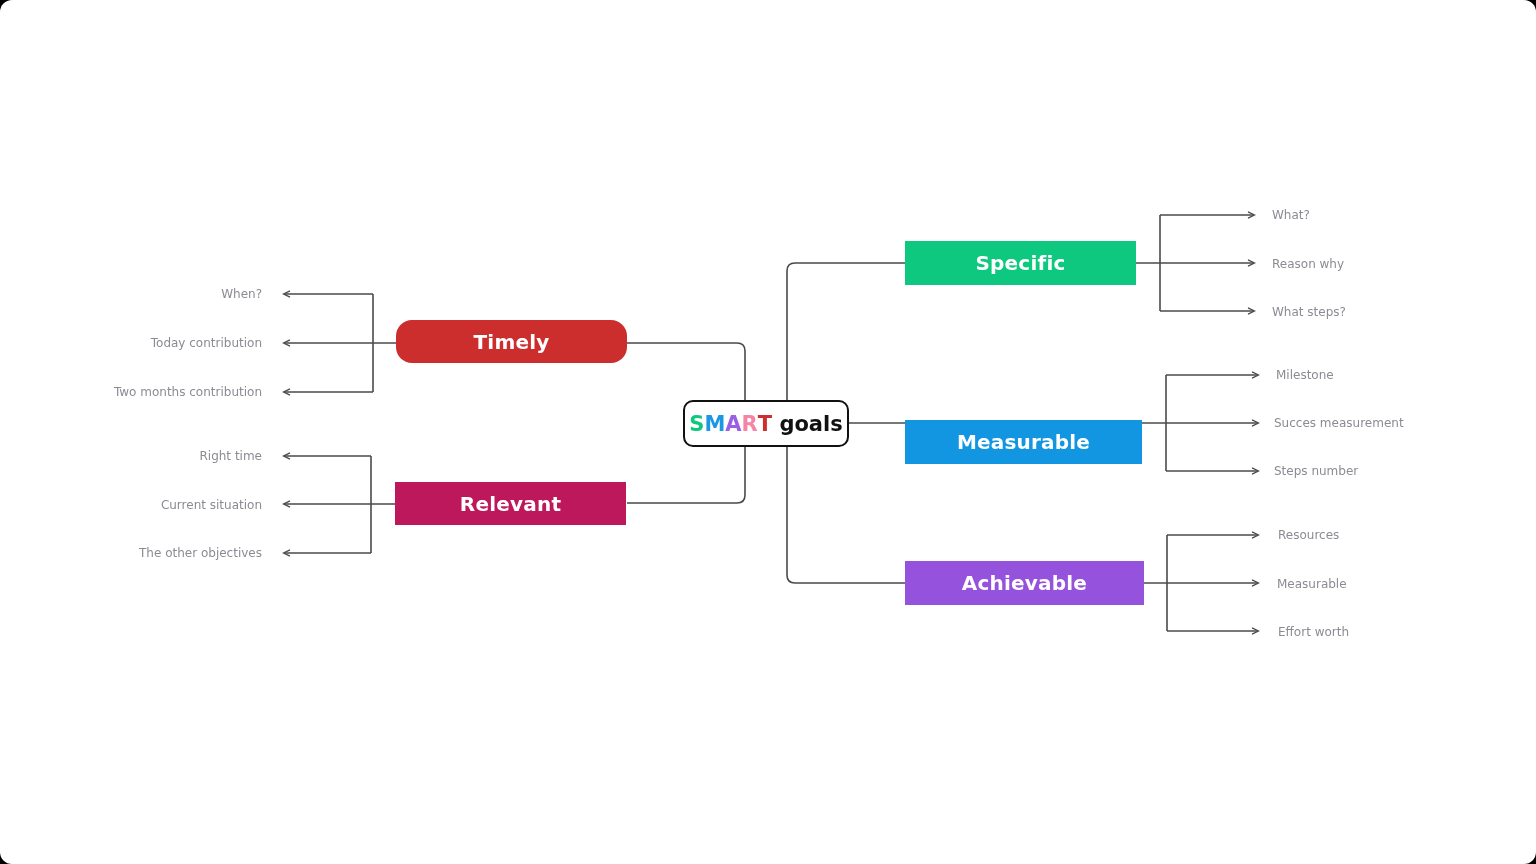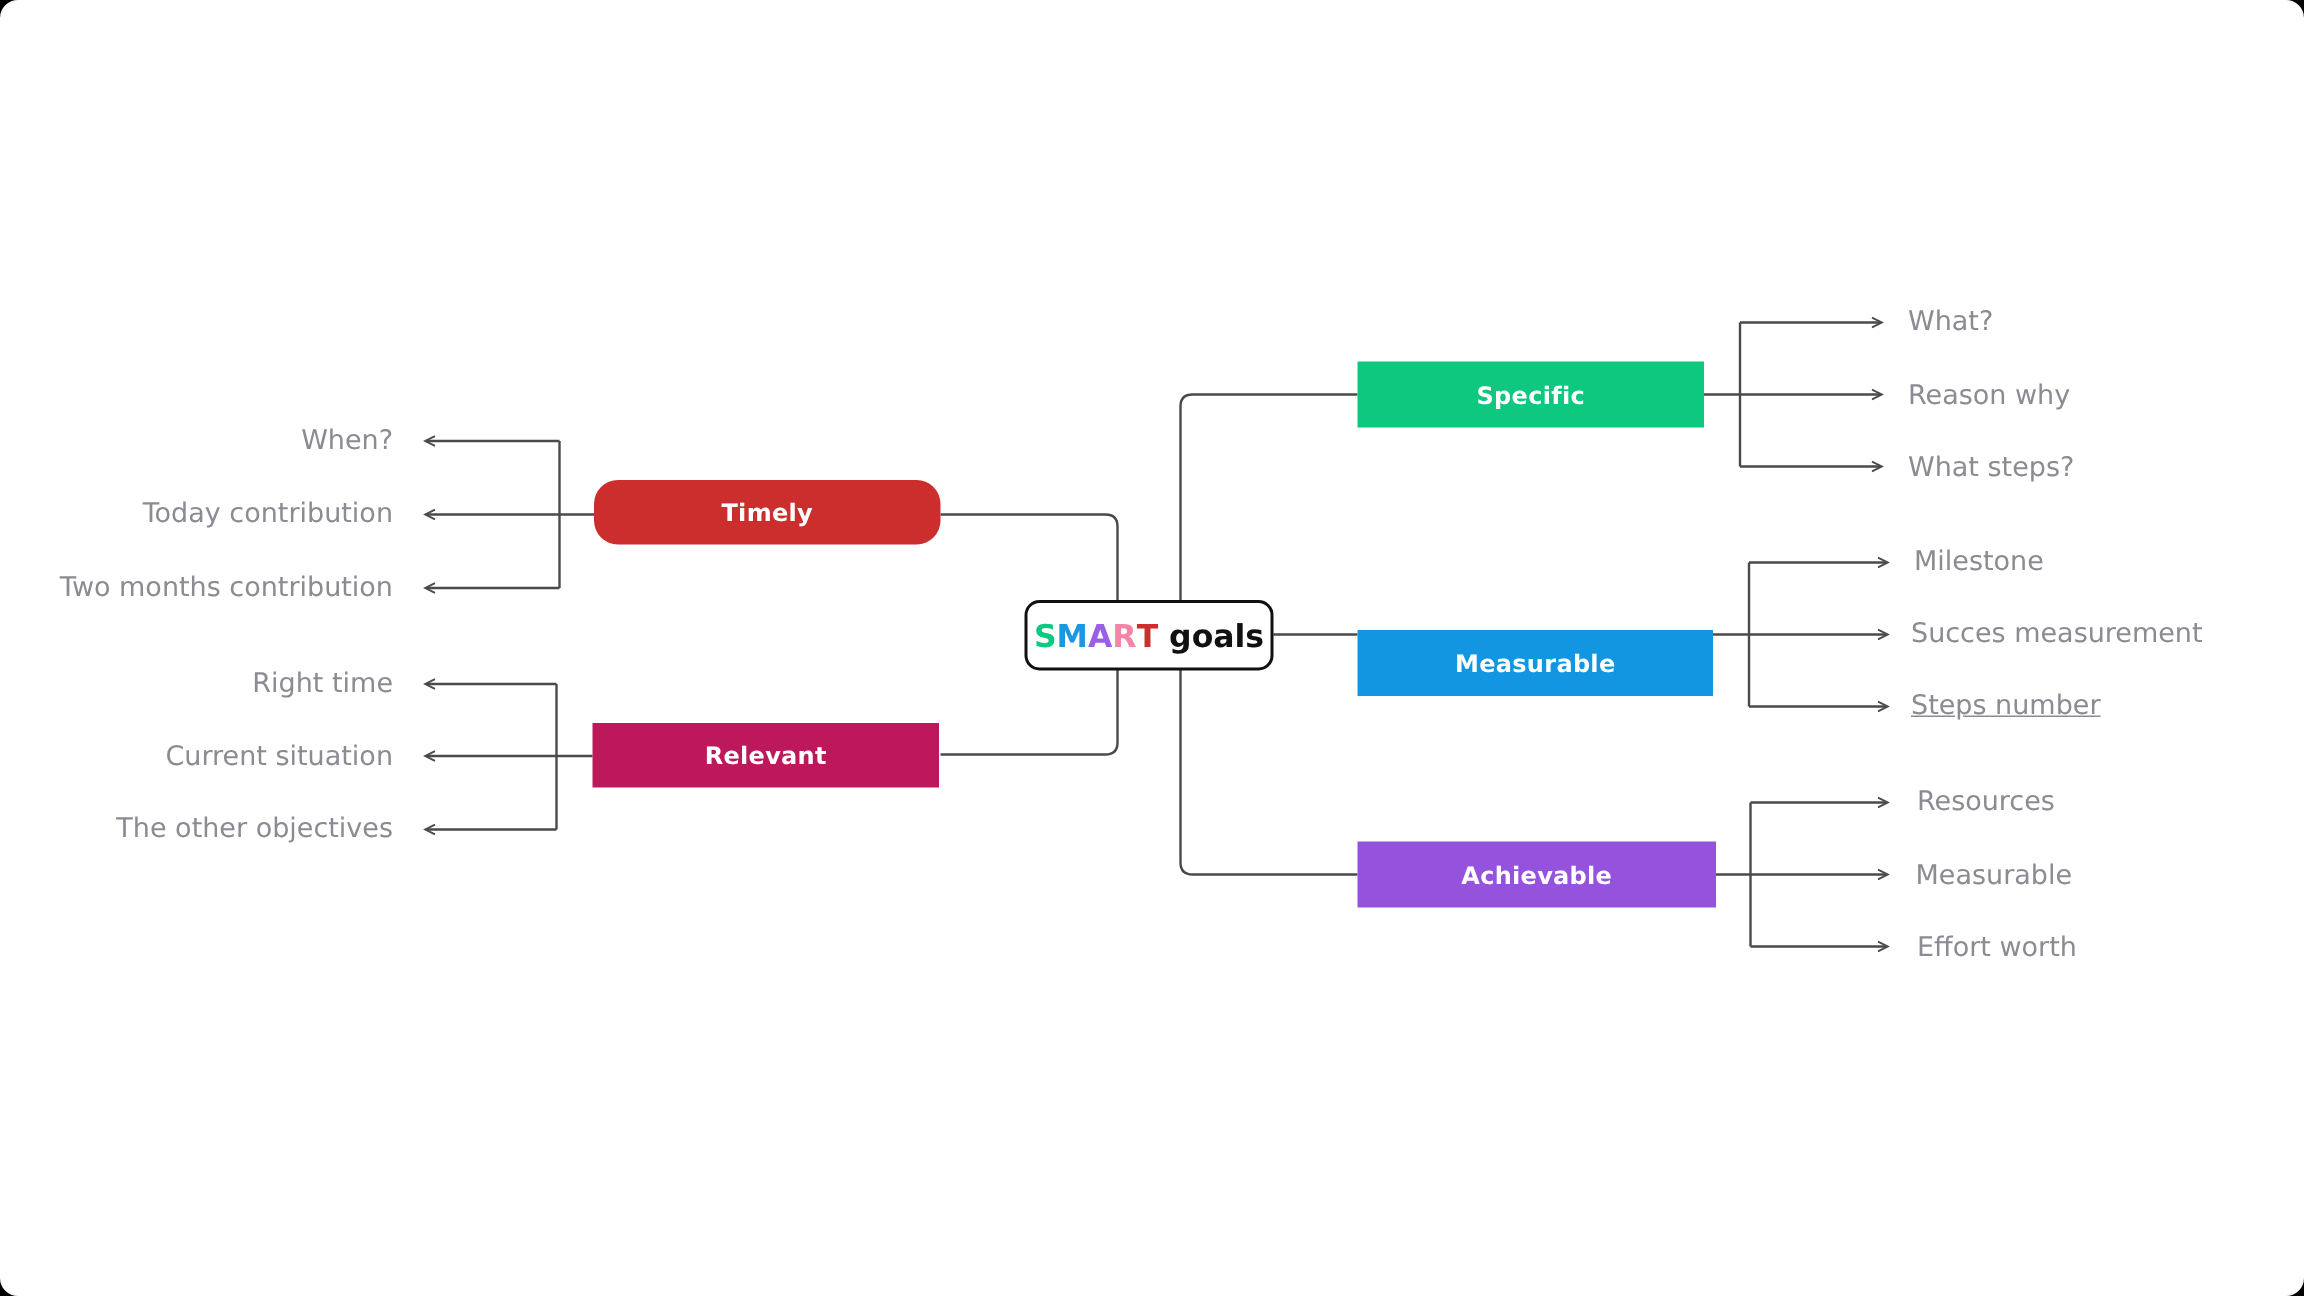--- a/index.html
+++ b/index.html
@@ -10,30 +10,30 @@
   }
   .canvas{
     position:absolute;inset:0;background:#fff;border-radius:12px;
   }
   .connectors{position:absolute;left:0;top:0;z-index:1;}
   .node{
     position:absolute;z-index:2;display:flex;align-items:center;justify-content:center;
     box-sizing:border-box;
   }
   .branch-node{
-    color:#fff;font-weight:bold;font-size:16px;letter-spacing:0.2px;
+    color:#fff;font-weight:bold;font-size:20px;letter-spacing:0.2px;
     cursor:pointer;
   }
   .center-node{
     background:#fff;border:2px solid #111;border-radius:10px;
     font-weight:bold;font-size:21px;color:#111;cursor:pointer;
   }
   .center-node .part{white-space:pre;}
   .leaf{
-    position:absolute;z-index:2;height:26px;line-height:26px;font-size:18px;
+    position:absolute;z-index:2;height:26px;line-height:26px;font-size:12px;
     color:#8b8b93;white-space:nowrap;cursor:pointer;
   }
   .leaf.left{text-align:left;}
 </style>
 </head>
 <body>
 
 <div class="canvas">
 
   <svg class="connectors" width="1536" height="864">
@@ -95,21 +95,21 @@
   <div class="node branch-node" style="left: 396px; top: 320px; width: 231px; height: 43px; background-color: rgb(204, 46, 46); border-radius: 16px;">Timely</div>
 
   <div class="node branch-node" style="left: 395px; top: 482px; width: 231px; height: 43px; background-color: #be185d;">Relevant</div>
 
   <div class="leaf" style="left:1272px;top:202px;">What?</div>
   <div class="leaf" style="left:1272px;top:251px;">Reason why</div>
   <div class="leaf" style="left:1272px;top:299px;">What steps?</div>
 
   <div class="leaf" style="left:1276px;top:362px;">Milestone</div>
   <div class="leaf" style="left:1274px;top:410px;">Succes measurement</div>
-  <div class="leaf" style="left:1274px;top:458px;text-decoration:underline;">Steps number</div>
+  <div class="leaf" style="left:1274px;top:458px;">Steps number</div>
 
   <div class="leaf" style="left:1278px;top:522px;">Resources</div>
   <div class="leaf" style="left:1277px;top:571px;">Measurable</div>
   <div class="leaf" style="left:1278px;top:619px;">Effort worth</div>
 
   <div class="leaf left" style="right:1274px;top:281px;">When?</div>
   <div class="leaf left" style="right:1274px;top:330px;">Today contribution</div>
   <div class="leaf left" style="right:1274px;top:379px;">Two months contribution</div>
 
   <div class="leaf left" style="right:1274px;top:443px;">Right time</div>

